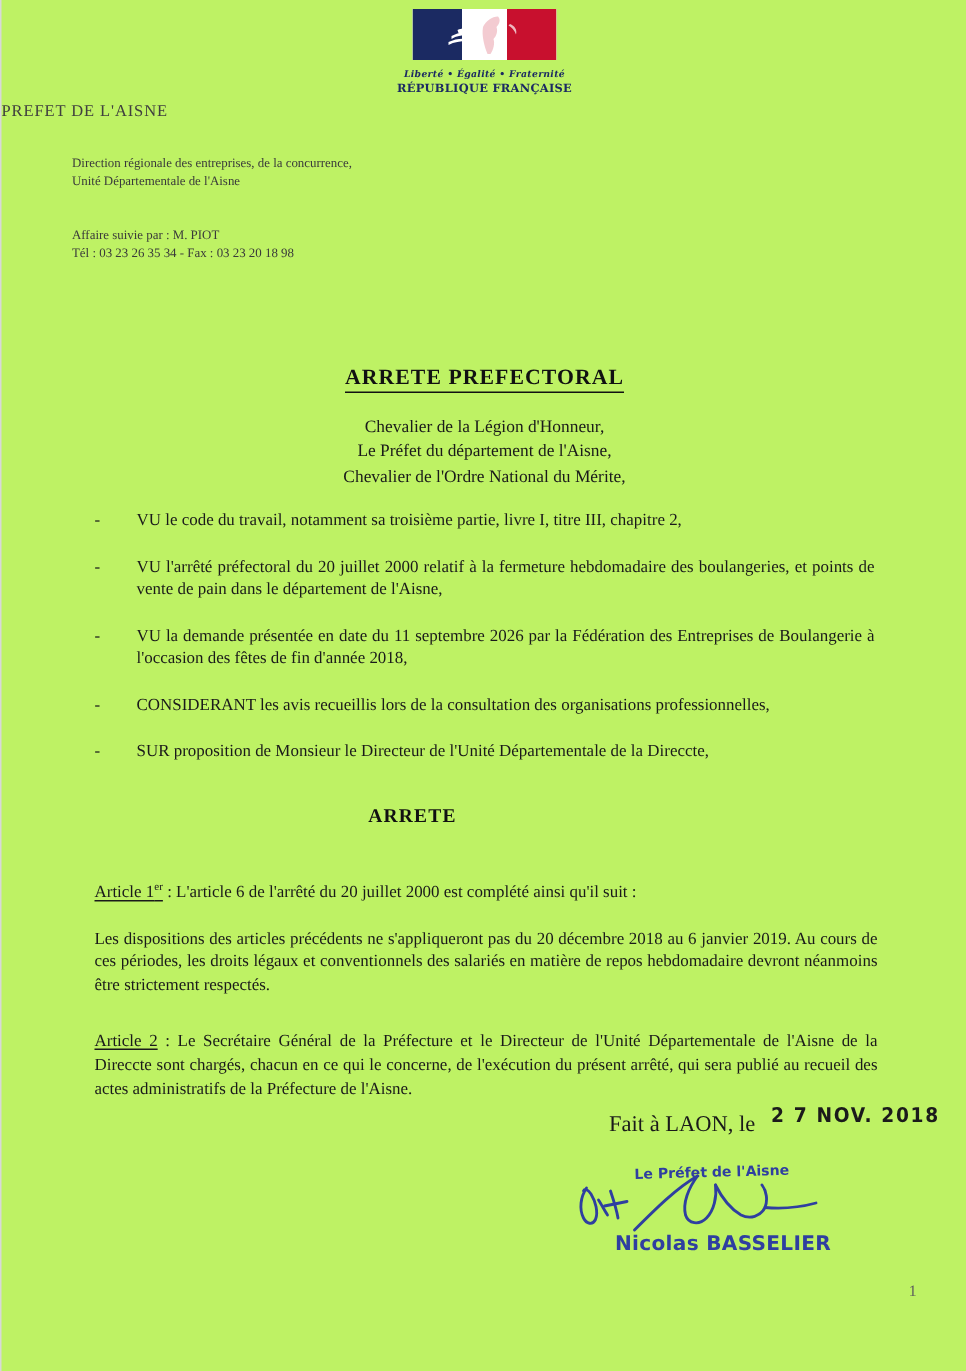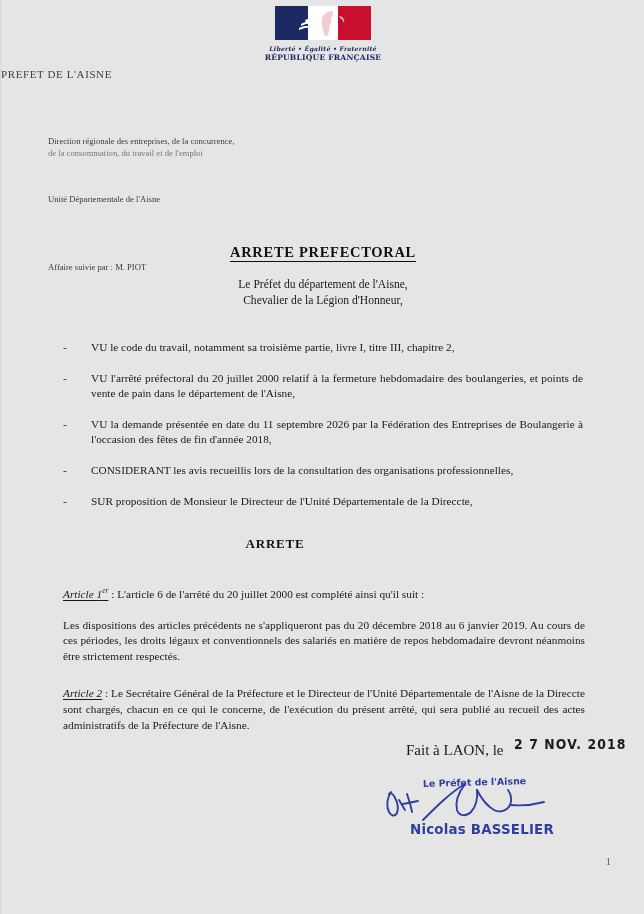--- a/index.html
+++ b/index.html
@@ -8,21 +8,21 @@
     background: #ffffff;
   }
   body {
     font-family: "Liberation Serif", serif;
     color: #1a1a1a;
   }
   #page {
     position: relative;
     width: 644px;
     height: 914px;
-    background: #e5e5e5;
+    background: #bef264;
     overflow: hidden;
     border-left: 1px solid #d8d8d8;
     box-sizing: border-box;
   }
 
   
   .logo-block {
     position: absolute;
     top: 6px;
     left: 0;
@@ -94,21 +94,21 @@
   .service-head {
     position: absolute;
     left: 47px;
     top: 102px;
     width: 330px;
     font-family: "Liberation Serif", serif;
     font-size: 8.6px;
     line-height: 12.4px;
     color: #4d4d4d;
   }
-  .service-head .l-strong { color: #3a3a3a; margin-top: 33px; }
+  .service-head .l-strong { color: #3a3a3a; }
   .service-head .l-faint  { color: #77776f; }
   .sh-gap-a { height: 11px; }
   .sh-gap-b { height: 12px; }
   .sh-gap-c { height: 11px; }
 
   
   .doc-title {
     position: absolute;
     left: 0;
     top: 244px;
@@ -182,21 +182,20 @@
     top: 583px;
     width: 522px;
     font-family: "Liberation Serif", serif;
     font-size: 11.3px;
     line-height: 15.8px;
     color: #1a1a1a;
   }
   .art-label {
     text-decoration: underline;
     text-underline-offset: 2px;
-    font-style: italic;
   }
   .art-label sup {
     font-size: 7.4px;
     vertical-align: super;
   }
   .para {
     text-align: justify;
     margin: 0;
   }
   .para-gap { height: 15px; }
@@ -296,35 +295,36 @@
       </svg>
     </div>
     <div class="motto">Liberté • Égalité • Fraternité</div>
     <div class="rep-fr">RÉPUBLIQUE FRANÇAISE</div>
   </div>
 
   <div class="prefet-line">PREFET DE L'AISNE</div>
 
   <div class="service-head">
     <div class="l-strong">Direction régionale des entreprises, de la concurrence,</div>
-    <div class="l-faint">de la consommation, du travail et de l'emploi</div>
     <div class="l-strong">Unité Départementale de l'Aisne</div>
     <div class="sh-gap-a"></div>
     <div class="sh-gap-b"></div>
     <div class="l-strong">Affaire suivie par : M. PIOT</div>
+    <div class="l-strong">Tél : 03 23 26 35 34  - Fax : 03 23 20 18 98</div>
     <div class="sh-gap-c"></div>
   </div>
 
   <div class="doc-title">
     <span>ARRETE PREFECTORAL</span>
   </div>
 
   <div class="subtitle">
+    <div>Chevalier de la Légion d'Honneur,</div>
     <div>Le Préfet du département de l'Aisne,</div>
-    <div>Chevalier de la Légion d'Honneur,</div>
+    <div>Chevalier de l'Ordre National du Mérite,</div>
   </div>
 
   <div class="clauses">
     <div class="clause">
       <div class="dash">-</div>
       <div class="ctext">VU le code du travail, notamment sa troisième partie, livre I, titre III, chapitre 2,</div>
     </div>
     <div class="clause">
       <div class="dash">-</div>
       <div class="ctext">VU l'arrêté préfectoral du 20 juillet 2000 relatif à la fermeture hebdomadaire des boulangeries, et points de vente de pain dans le département de l'Aisne,</div>

